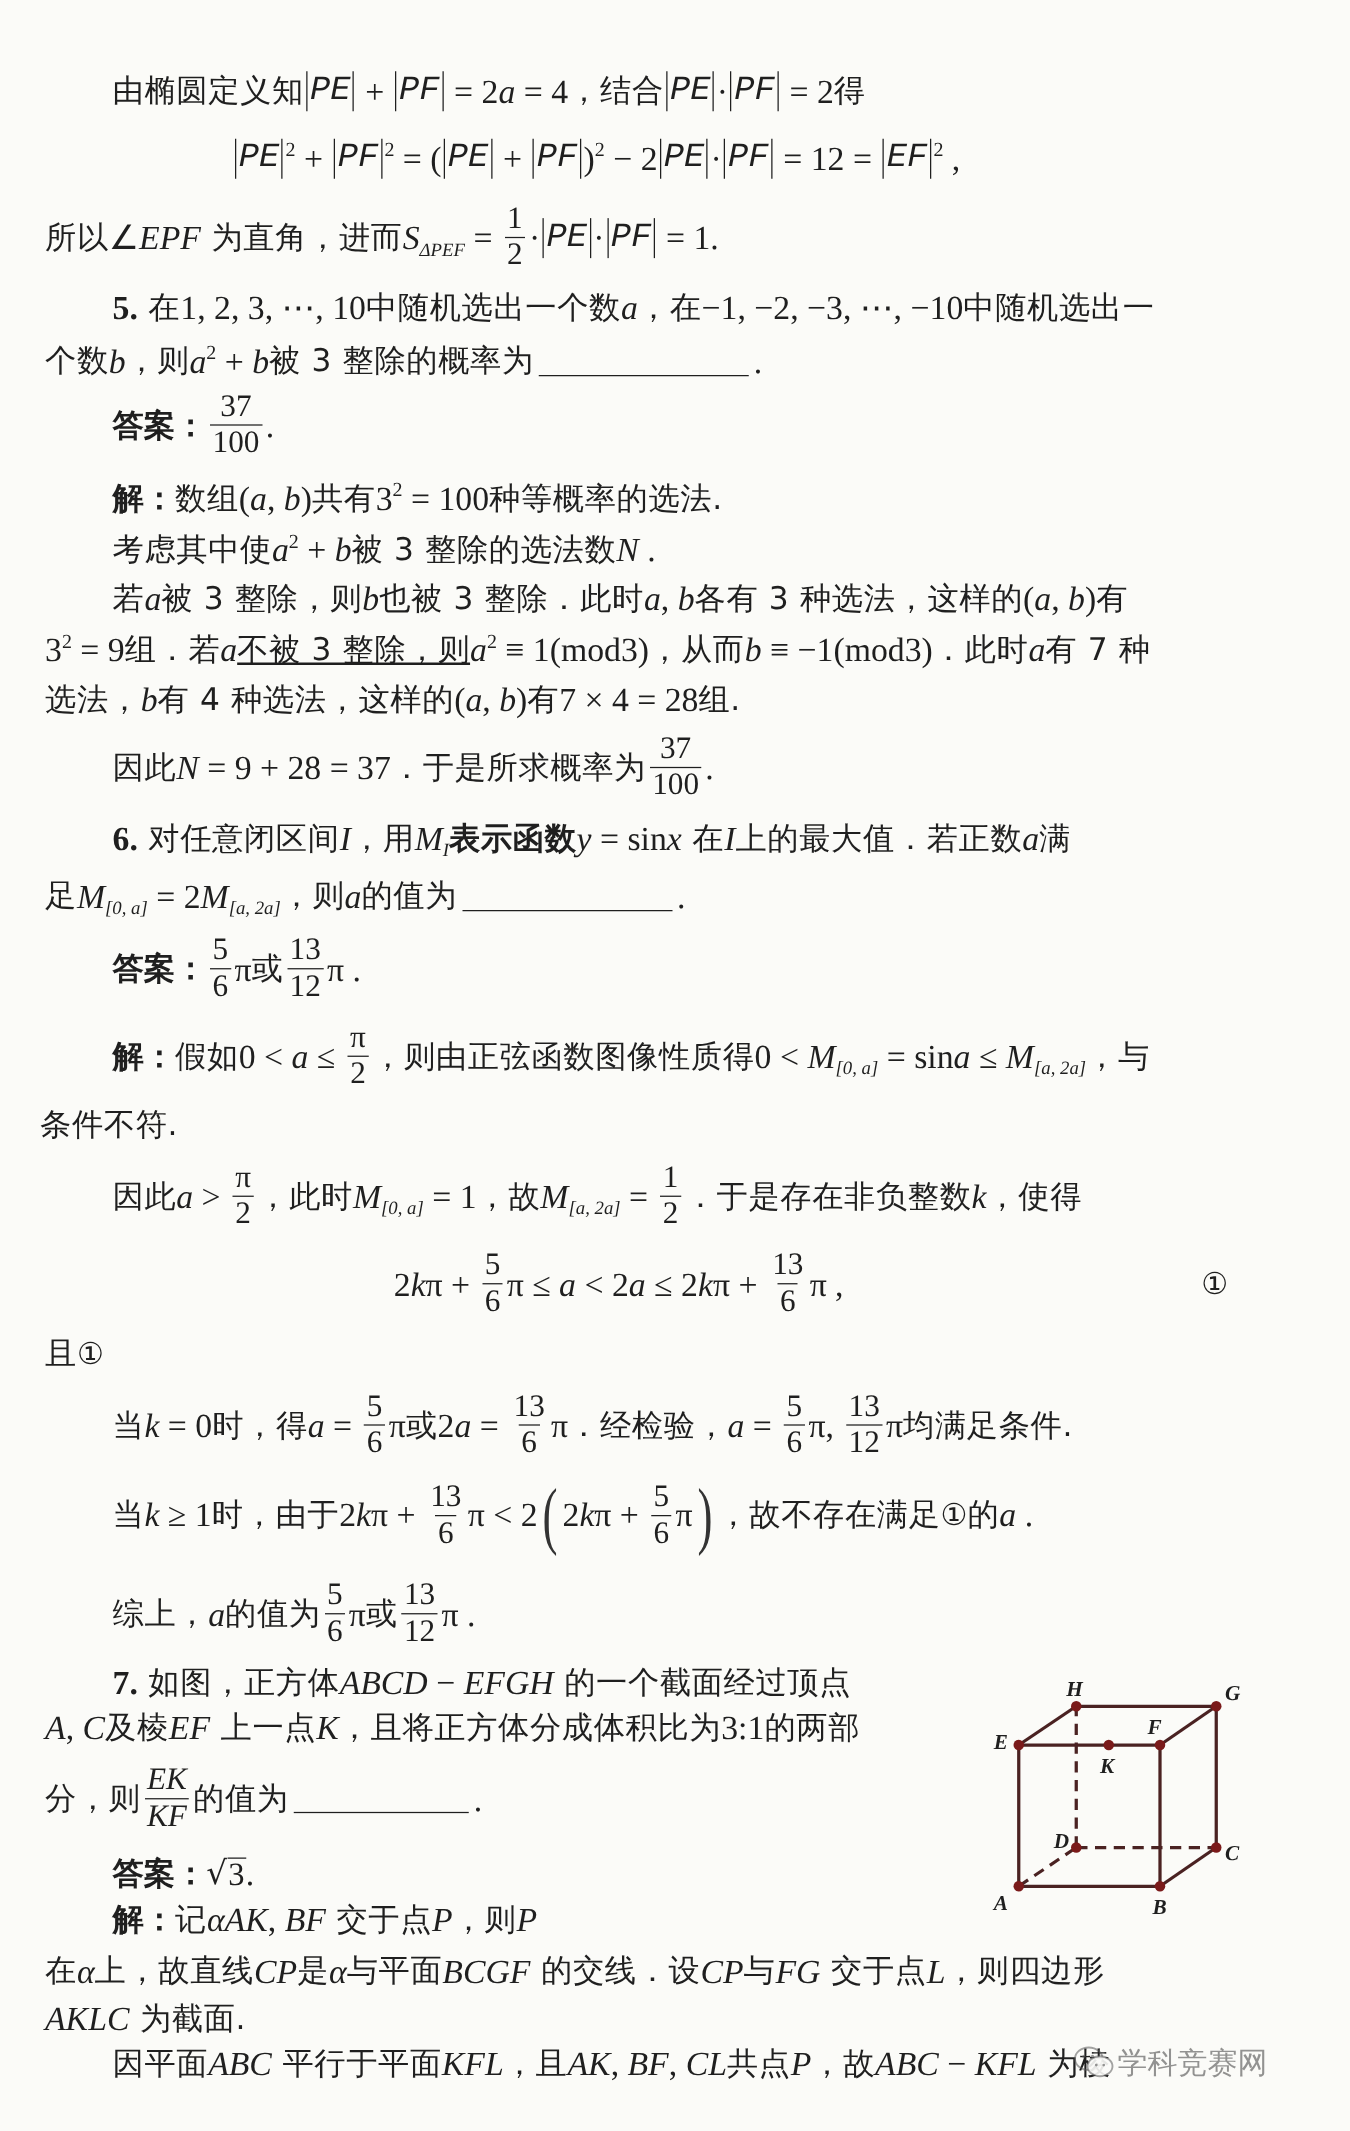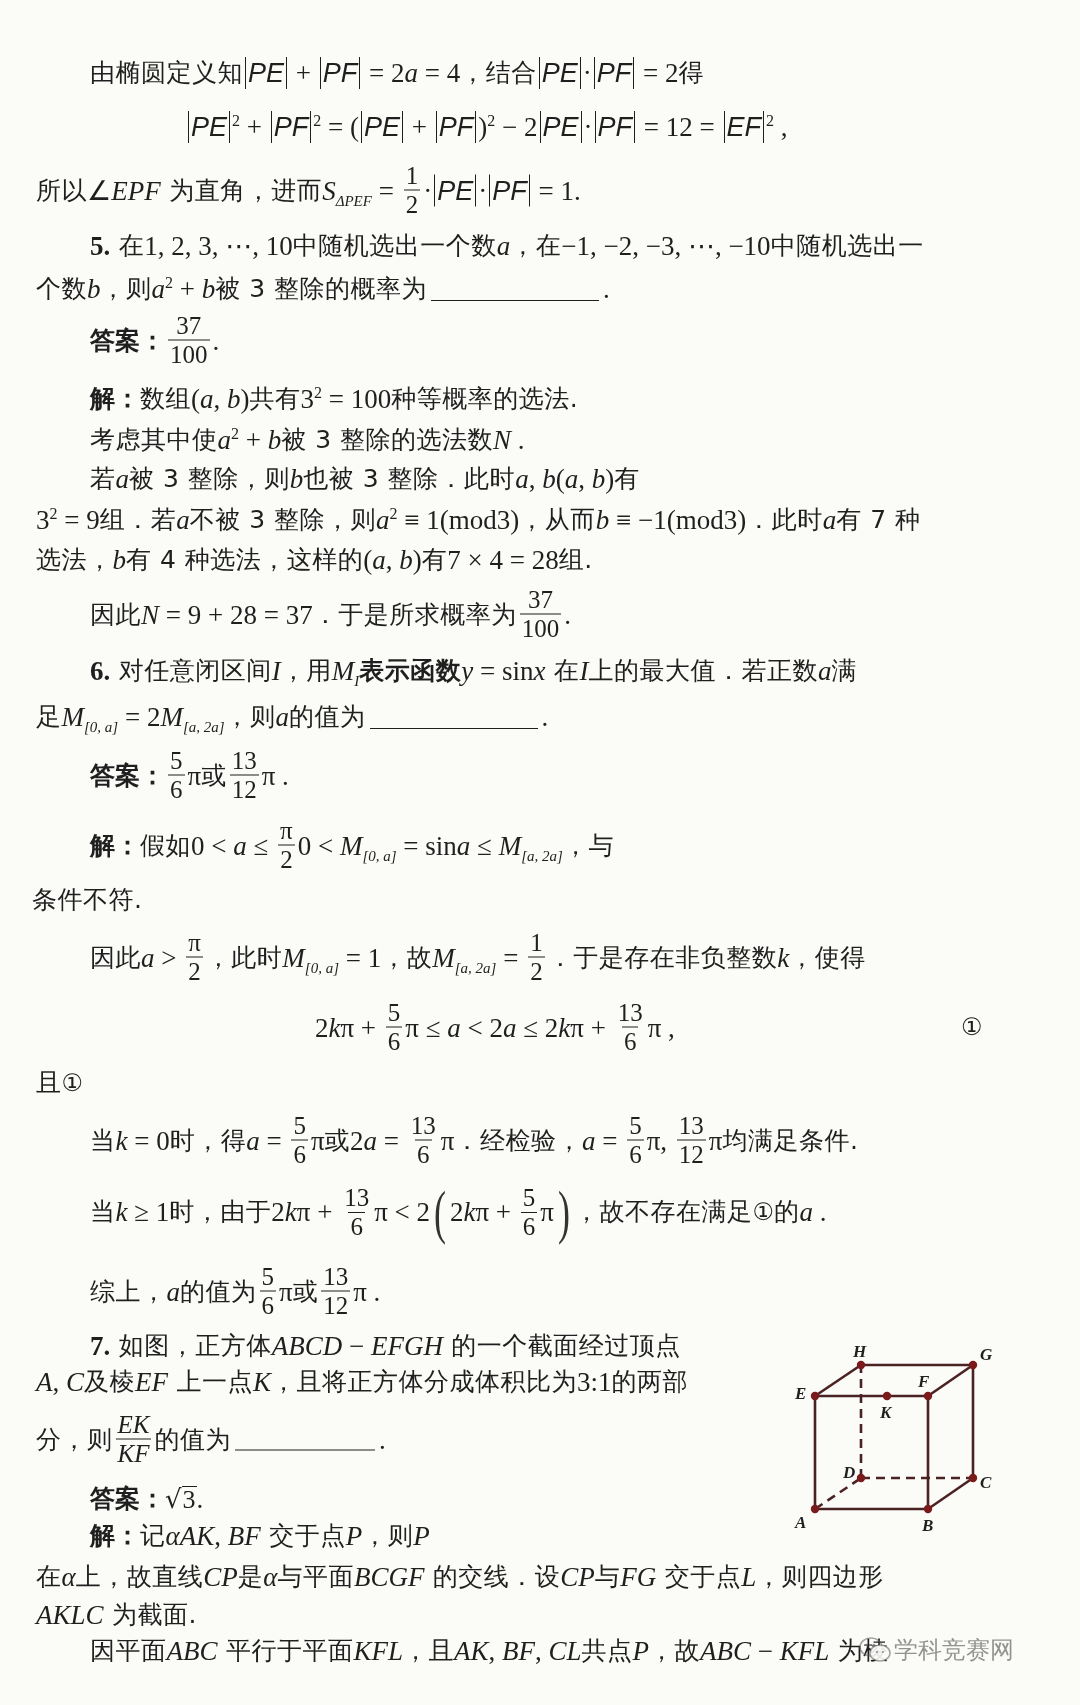--- a/index.html
+++ b/index.html
@@ -23,21 +23,21 @@
   .b { font-family:"DejaVu Sans","Liberation Sans", sans-serif; font-weight:bold; font-size:25px; }
   .bn { font-family:"Liberation Serif", serif; font-weight:bold; font-size:27px; }
   .sup { font-size:16px; vertical-align:super; position:relative; top:-6px; font-family:"Liberation Serif", serif; }
   .sub { font-size:15px; position:relative; top:10px; font-family:"Liberation Serif", serif; font-style:italic; }
   .frac { display:inline-flex; flex-direction:column; align-items:center; margin:0 3px; font-family:"Liberation Serif", serif; font-size:25px; line-height:26px; }
   .frac .num { padding:0 2px 1px; }
   .frac .den { border-top:1.4px solid #1f1f1f; padding:1px 2px 0; }
   .frac .num.it, .frac .den.it { font-style:italic; }
   .blank { display:inline-block; border-bottom:1.6px solid #1f1f1f; height:22px; margin:0 4px; }
   .circ { font-family:"DejaVu Sans", sans-serif; font-size:24px; }
-  .abs { border-left:1.4px solid #1f1f1f; border-right:1.4px solid #1f1f1f; padding:0 2px; margin:0 2px; font-style:italic; font-family:Liberation Sans, sans-serif; font-size:27px; line-height:32px; }
+  .abs { border-left:1.4px solid #1f1f1f; border-right:1.4px solid #1f1f1f; padding:0 2px; margin:0 2px; font-style:italic; font-family:Liberation Mono, monospace; font-size:27px; line-height:32px; }
   .bigparen { font-family:"Liberation Serif", serif; font-size:60px; line-height:60px; font-weight:100; color:#333; transform:scaleX(0.6); display:inline-block; }
   .sqrt { font-family:"DejaVu Serif", serif; font-size:26px; }
   .sqrt-arg { border-top:1.4px solid #1f1f1f; font-family:"Liberation Serif", serif; font-size:26px; line-height:26px; padding:0 1px; }
 
   .cube { position:absolute; left:0; top:0; width:1080px; height:1705px; pointer-events:none; }
   .cube-label { font-family:"Liberation Serif", serif; font-style:italic; font-weight:bold; font-size:17px; fill:#1f1f1f; }
 
   .watermark {
     position:absolute; left:858px; top:1634px; display:flex; align-items:center;
     color:rgba(60,60,60,0.55); font-family:"DejaVu Sans", sans-serif; font-size:24px;
@@ -159,34 +159,35 @@
       </div>
       <div class="line" style="left: 90px; top: 479px;">
         <span class="t" style="white-space: pre;">若</span>
         <span class="i" style="white-space: pre;">a</span>
         <span class="t" style="white-space: pre;">被 3 整除，则</span>
         <span class="i" style="white-space: pre;">b</span>
         <span class="t" style="white-space: pre;">也被 3 整除．此时</span>
         <span class="i" style="white-space: pre;">a</span>
         <span class="r" style="white-space: pre;">, </span>
         <span class="i" style="white-space: pre;">b</span>
+        <span class="t" style="white-space: pre;">各有 3 种选法，这样的</span>
         <span class="r" style="white-space: pre;">(</span>
         <span class="i" style="white-space: pre;">a</span>
         <span class="r" style="white-space: pre;">, </span>
         <span class="i" style="white-space: pre;">b</span>
         <span class="r" style="white-space: pre;">)</span>
         <span class="t" style="white-space: pre;">有</span>
       </div>
       <div class="line" style="left: 36px; top: 520px;">
         <span class="r" style="white-space: pre;">3</span>
         <span class="sup">2</span>
         <span class="r" style="white-space: pre;"> = 9</span>
         <span class="t" style="white-space: pre;">组．若</span>
         <span class="i" style="white-space: pre;">a</span>
-        <span class="t" style="white-space: pre;">不被 3 整除，则</span>
+        <span class="t" style="white-space: pre; text-decoration: underline;">不被 3 整除，则</span>
         <span class="i" style="white-space: pre;">a</span>
         <span class="sup">2</span>
         <span class="r" style="white-space: pre;"> ≡ 1(mod3)</span>
         <span class="t" style="white-space: pre;">，从而</span>
         <span class="i" style="white-space: pre;">b</span>
         <span class="r" style="white-space: pre;"> ≡ −1(mod3)</span>
         <span class="t" style="white-space: pre;">．此时</span>
         <span class="i" style="white-space: pre;">a</span>
         <span class="t" style="white-space: pre;">有 7 种</span>
       </div>
@@ -261,20 +262,21 @@
       <div class="line" style="left: 90px; top: 845px;">
         <span class="b">解：</span>
         <span class="t" style="white-space: pre;">假如</span>
         <span class="r" style="white-space: pre;">0 &lt; </span>
         <span class="i" style="white-space: pre;">a</span>
         <span class="r" style="white-space: pre;"> ≤ </span>
         <span class="frac">
           <span class="num">π</span>
           <span class="den">2</span>
         </span>
+        <span class="t" style="white-space: pre;">，则由正弦函数图像性质得</span>
         <span class="r" style="white-space: pre;">0 &lt; </span>
         <span class="i" style="white-space: pre;">M</span>
         <span class="sub" style="white-space: pre;">[0, a]</span>
         <span class="r" style="white-space: pre;"> = sin</span>
         <span class="i" style="white-space: pre;">a</span>
         <span class="r" style="white-space: pre;"> ≤ </span>
         <span class="i" style="white-space: pre;">M</span>
         <span class="sub" style="white-space: pre;">[a, 2a]</span>
         <span class="t" style="white-space: pre;">，与</span>
       </div>

